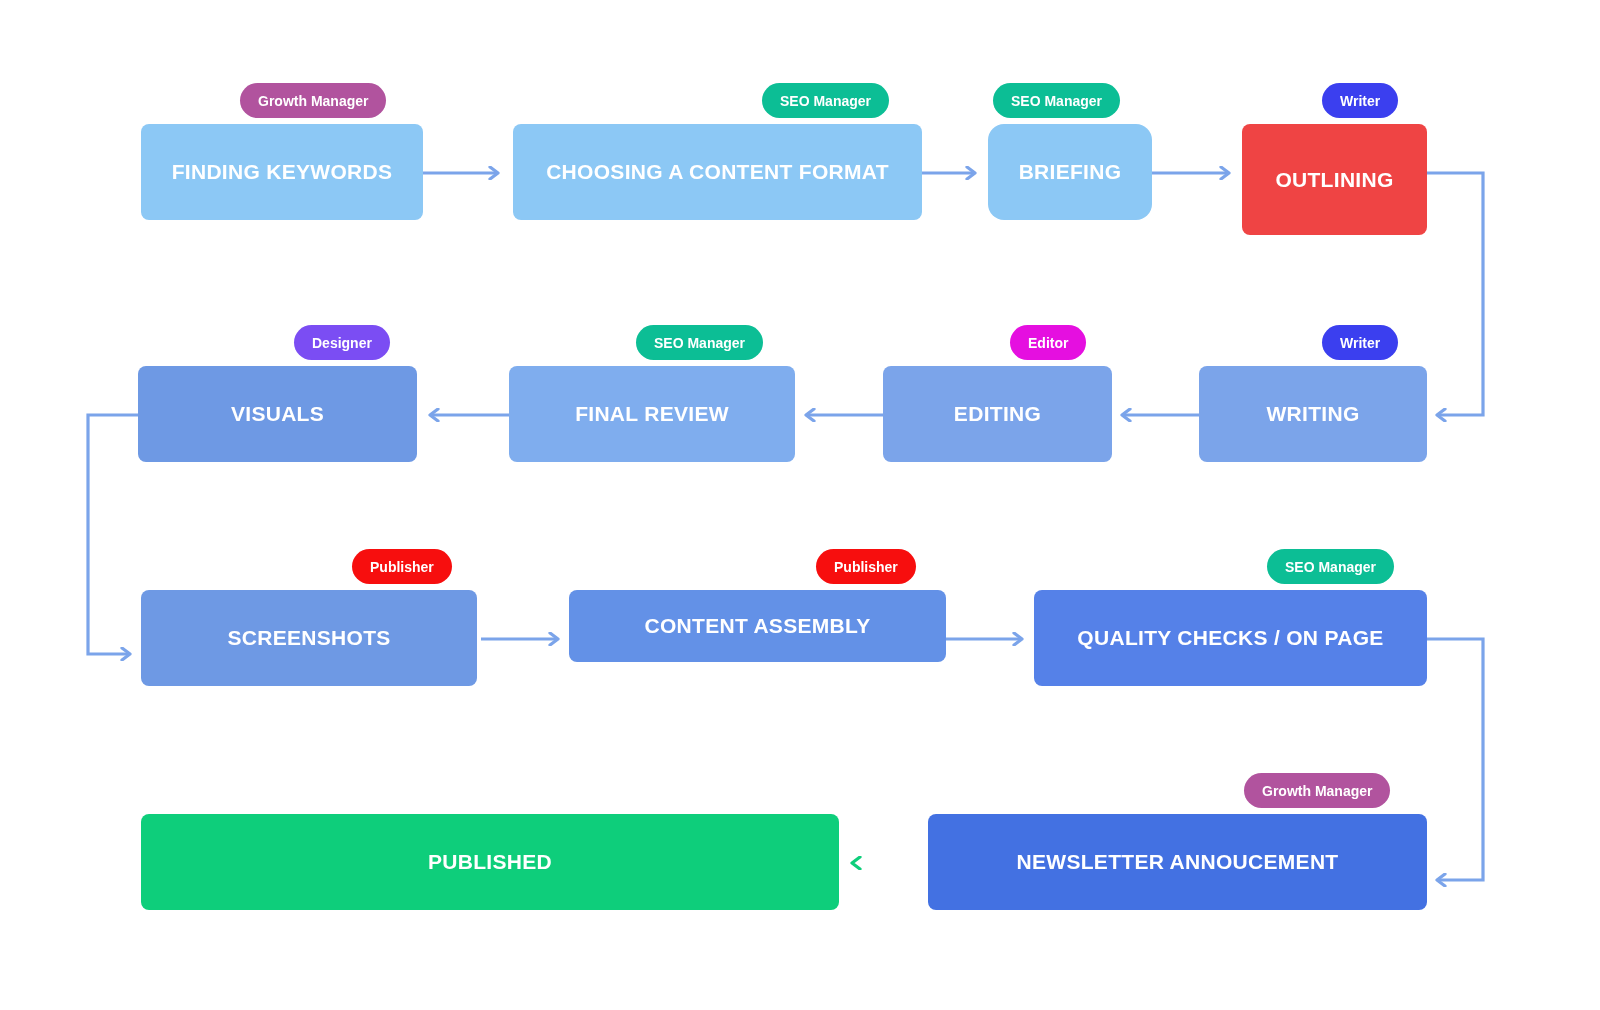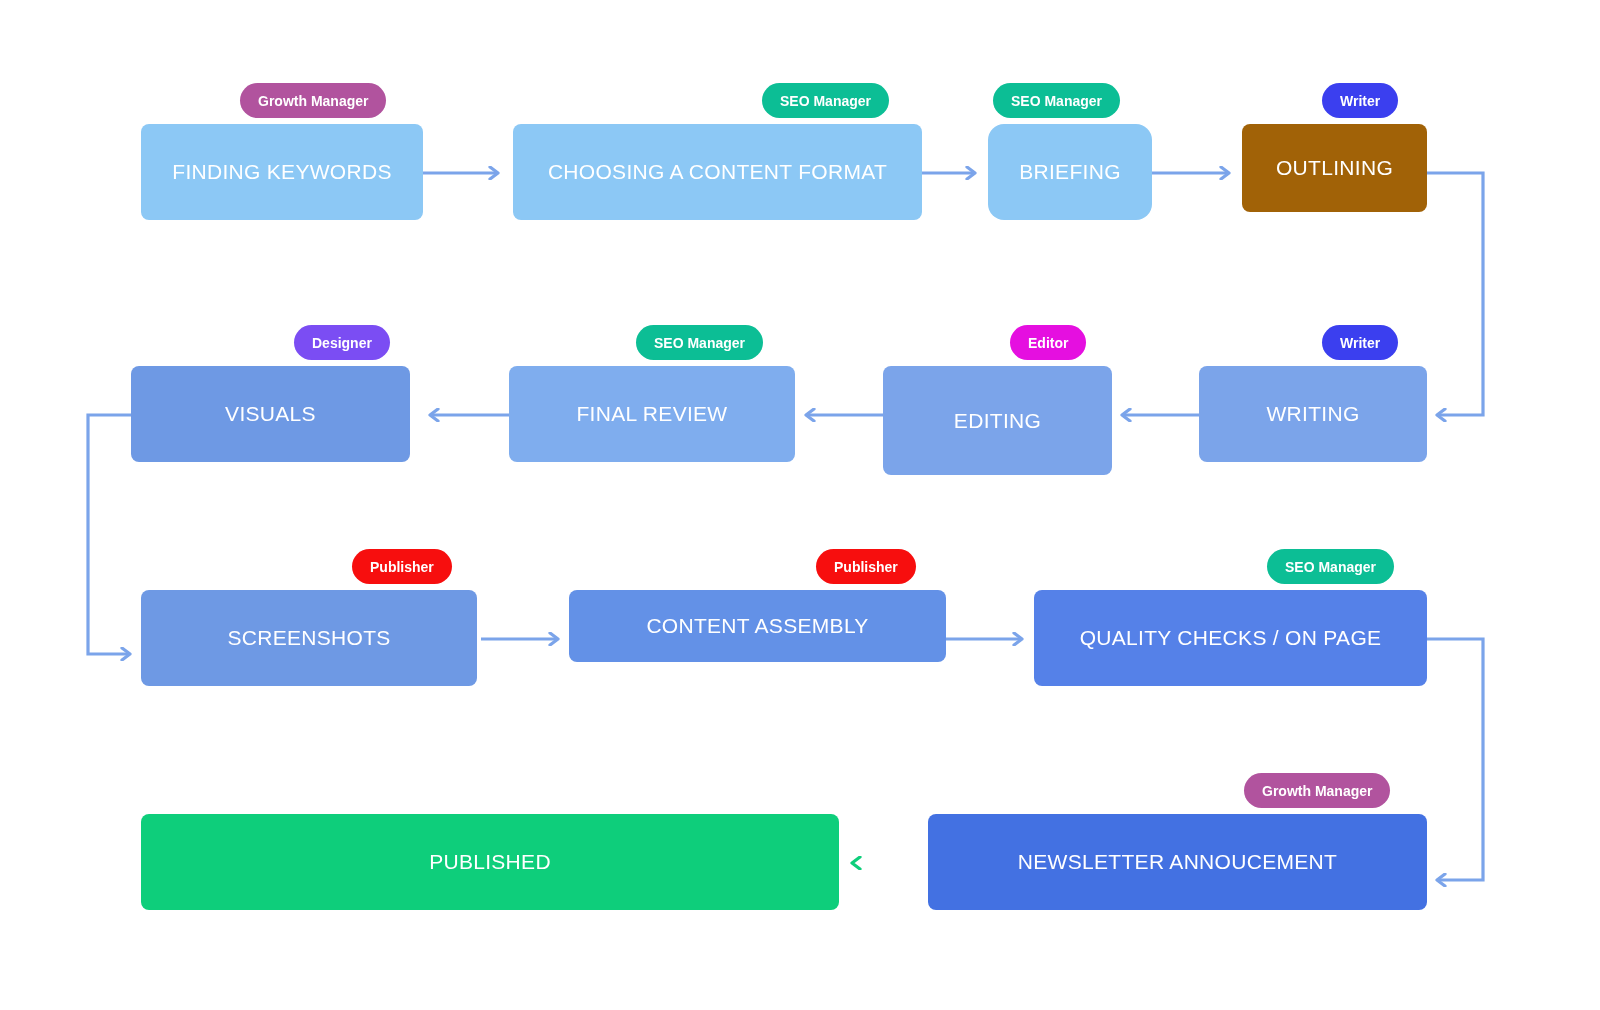--- a/index.html
+++ b/index.html
@@ -35,21 +35,21 @@
     align-items: center;
     justify-content: center;
     color: #ffffff;
     font-weight: bold;
     letter-spacing: 0.3px;
     text-align: center;
     z-index: 2;
   }
   .node-label {
     font-size: 21px;
-    font-weight: normal;
+    font-weight: bold;
     color: #ffffff;
     line-height: 1.1;
     padding: 0 10px;
   }
   .node.published .node-label {
     font-size: 21px;
     text-align: right;
   }
   .badge {
     position: absolute;
@@ -130,49 +130,49 @@
   <div class="badge" style="left:993px; top:83px; background:#0CBE95;">
     <span>SEO Manager</span>
   </div>
   <div class="node" style="left:988px; top:124px; width:164px; height:96px; background:#8CC8F5;border-radius:16px;">
     <span class="node-label">BRIEFING</span>
   </div>
 
   <div class="badge" style="left:1322px; top:83px; background:#3B3FEF;">
     <span>Writer</span>
   </div>
-  <div class="node" style="left:1242px; top:124px; width:185px; height:88px; background:#a16207;text-align:center;">
+  <div class="node" style="left:1242px; top:124px; width:185px; height:111px; background:#ef4444;text-align:center;">
     <span class="node-label">OUTLINING</span>
   </div>
 
   <div class="badge" style="left:1322px; top:325px; background:#3B3FEF;">
     <span>Writer</span>
   </div>
   <div class="node" style="left:1199px; top:366px; width:228px; height:96px; background:#7BA4EA;">
     <span class="node-label">WRITING</span>
   </div>
 
   <div class="badge" style="left:1010px; top:325px; background:#E50FE0;">
     <span>Editor</span>
   </div>
-  <div class="node" style="left:883px; top:366px; width:229px; height:109px; background:#7BA4EA;">
+  <div class="node" style="left:883px; top:366px; width:229px; height:96px; background:#7BA4EA;">
     <span class="node-label">EDITING</span>
   </div>
 
   <div class="badge" style="left:636px; top:325px; background:#0CBE95;">
     <span>SEO Manager</span>
   </div>
   <div class="node" style="left:509px; top:366px; width:286px; height:96px; background:#7FADEE;">
     <span class="node-label">FINAL REVIEW</span>
   </div>
 
   <div class="badge" style="left:294px; top:325px; background:#7B4DF3;">
     <span>Designer</span>
   </div>
-  <div class="node" style="left:131px; top:366px; width:279px; height:96px; background:#6E99E4;">
+  <div class="node" style="left:138px; top:366px; width:279px; height:96px; background:#6E99E4;">
     <span class="node-label">VISUALS</span>
   </div>
 
   <div class="badge" style="left:352px; top:549px; background:#F70E0E;">
     <span>Publisher</span>
   </div>
   <div class="node" style="left:141px; top:590px; width:336px; height:96px; background:#6E99E4;">
     <span class="node-label">SCREENSHOTS</span>
   </div>
 

